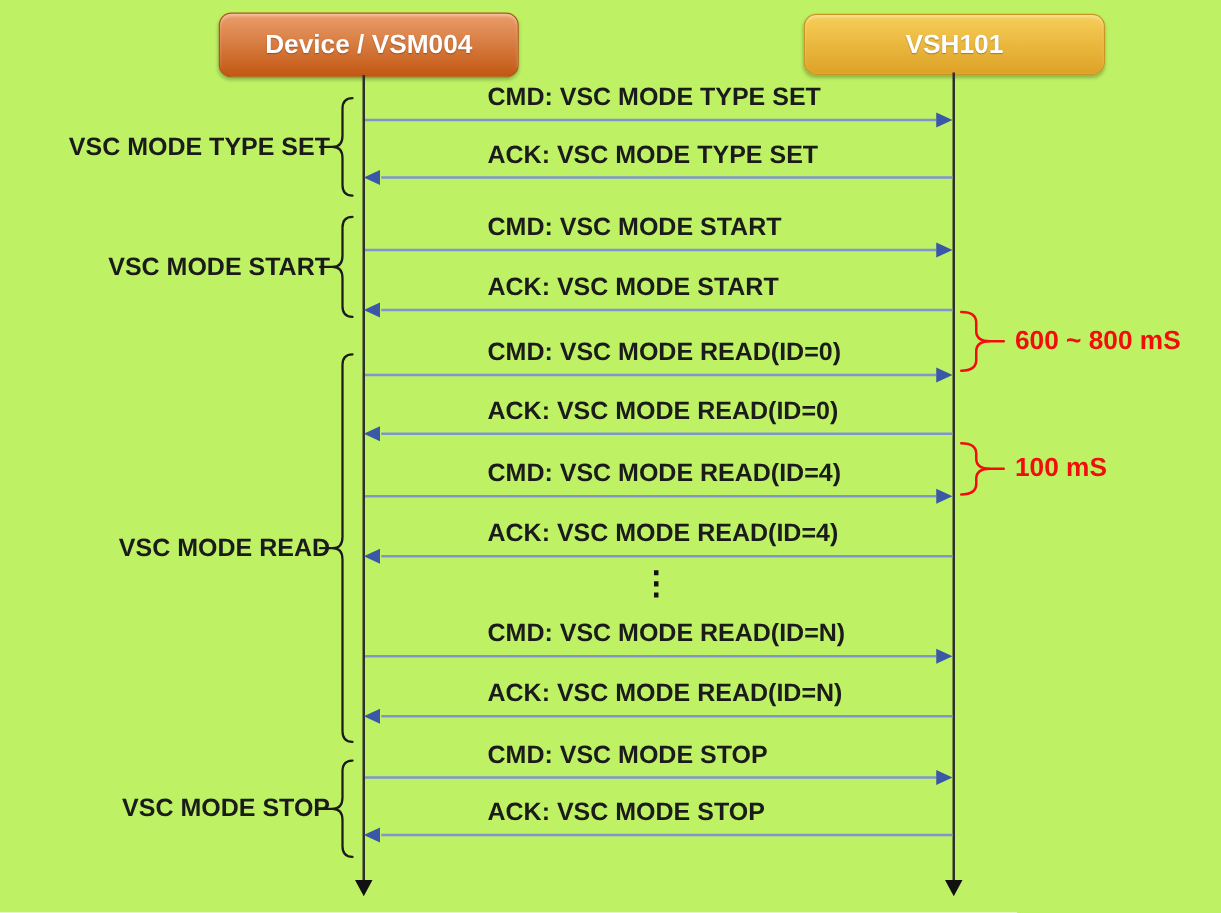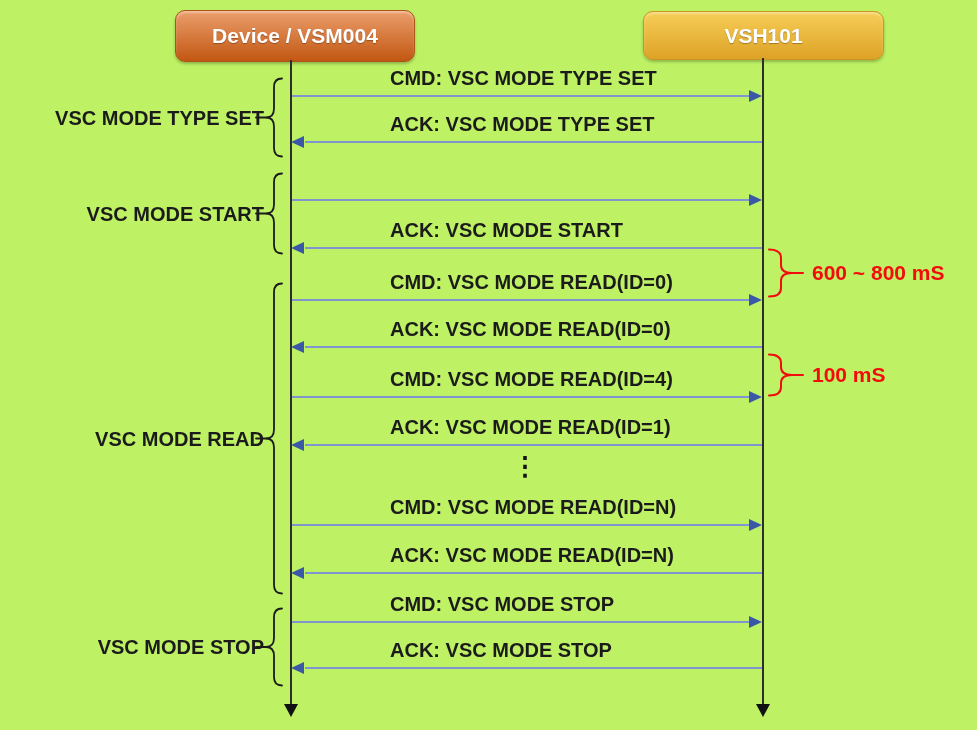--- a/index.html
+++ b/index.html
@@ -49,35 +49,36 @@
   <div class="lifeline lifeline-right"></div>
   <div class="lifeline-head lifeline-head-right"></div>
 
   <div class="ellipsis">⋮</div>
 <div class="msg-label" style="top: 69px;">CMD: VSC MODE TYPE SET</div>
     <div class="msg-line" style="top: 95px; left: 292px;"></div>
     <div class="msg-head head-right" style="top: 90px; left: 749px;"></div>
     <div class="msg-label" style="top: 115px;">ACK: VSC MODE TYPE SET</div>
     <div class="msg-line" style="top: 141px; left: 305px;"></div>
     <div class="msg-head head-left" style="top: 136px; left: 291px;"></div>
+    <div class="msg-label" style="top: 173px;">CMD: VSC MODE START</div>
     <div class="msg-line" style="top: 199px; left: 292px;"></div>
     <div class="msg-head head-right" style="top: 194px; left: 749px;"></div>
     <div class="msg-label" style="top: 221px;">ACK: VSC MODE START</div>
     <div class="msg-line" style="top: 247px; left: 305px;"></div>
     <div class="msg-head head-left" style="top: 242px; left: 291px;"></div>
     <div class="msg-label" style="top: 273px;">CMD: VSC MODE READ(ID=0)</div>
     <div class="msg-line" style="top: 299px; left: 292px;"></div>
     <div class="msg-head head-right" style="top: 294px; left: 749px;"></div>
     <div class="msg-label" style="top: 320px;">ACK: VSC MODE READ(ID=0)</div>
     <div class="msg-line" style="top: 346px; left: 305px;"></div>
     <div class="msg-head head-left" style="top: 341px; left: 291px;"></div>
     <div class="msg-label" style="top: 370px;">CMD: VSC MODE READ(ID=4)</div>
     <div class="msg-line" style="top: 396px; left: 292px;"></div>
     <div class="msg-head head-right" style="top: 391px; left: 749px;"></div>
-    <div class="msg-label" style="top: 418px;">ACK: VSC MODE READ(ID=1)</div>
+    <div class="msg-label" style="top: 418px;">ACK: VSC MODE READ(ID=4)</div>
     <div class="msg-line" style="top: 444px; left: 305px;"></div>
     <div class="msg-head head-left" style="top: 439px; left: 291px;"></div>
     <div class="msg-label" style="top: 498px;">CMD: VSC MODE READ(ID=N)</div>
     <div class="msg-line" style="top: 524px; left: 292px;"></div>
     <div class="msg-head head-right" style="top: 519px; left: 749px;"></div>
     <div class="msg-label" style="top: 546px;">ACK: VSC MODE READ(ID=N)</div>
     <div class="msg-line" style="top: 572px; left: 305px;"></div>
     <div class="msg-head head-left" style="top: 567px; left: 291px;"></div>
     <div class="msg-label" style="top: 595px;">CMD: VSC MODE STOP</div>
     <div class="msg-line" style="top: 621px; left: 292px;"></div>

